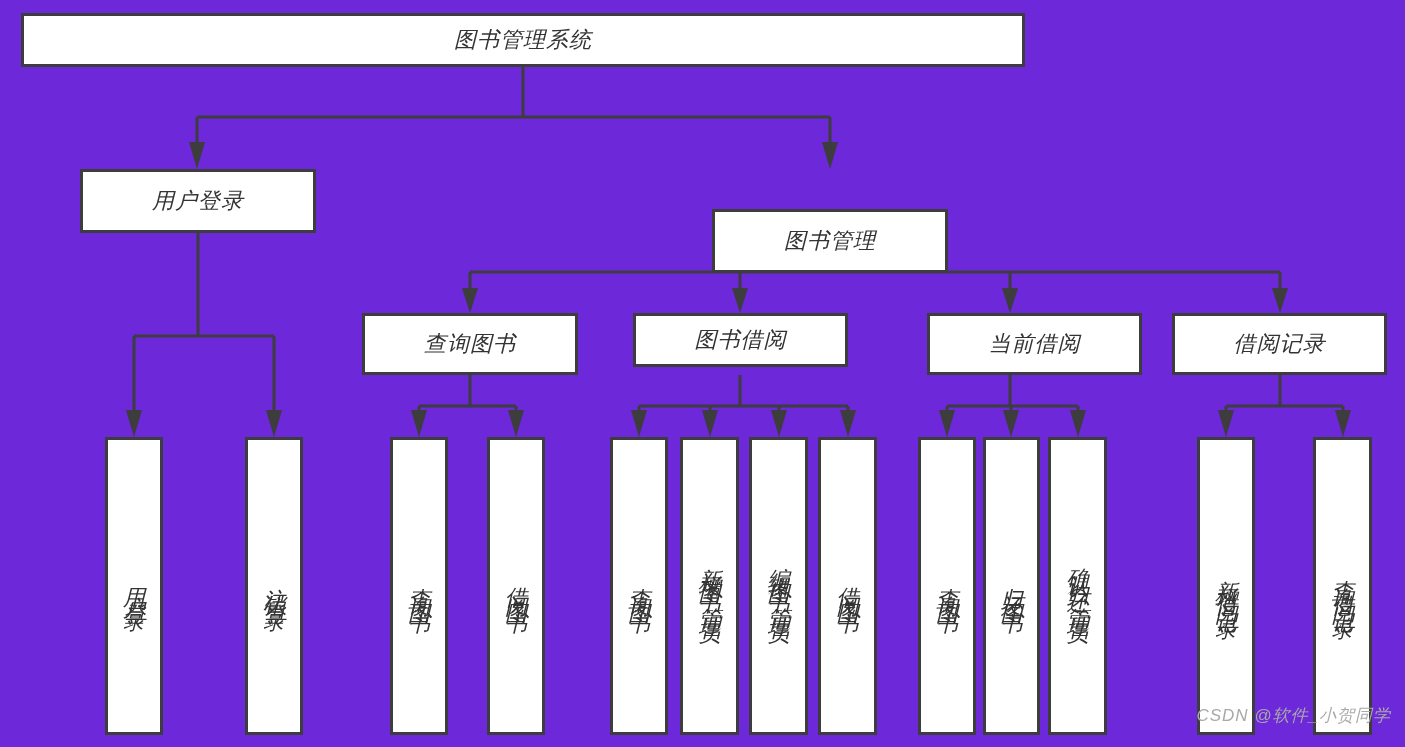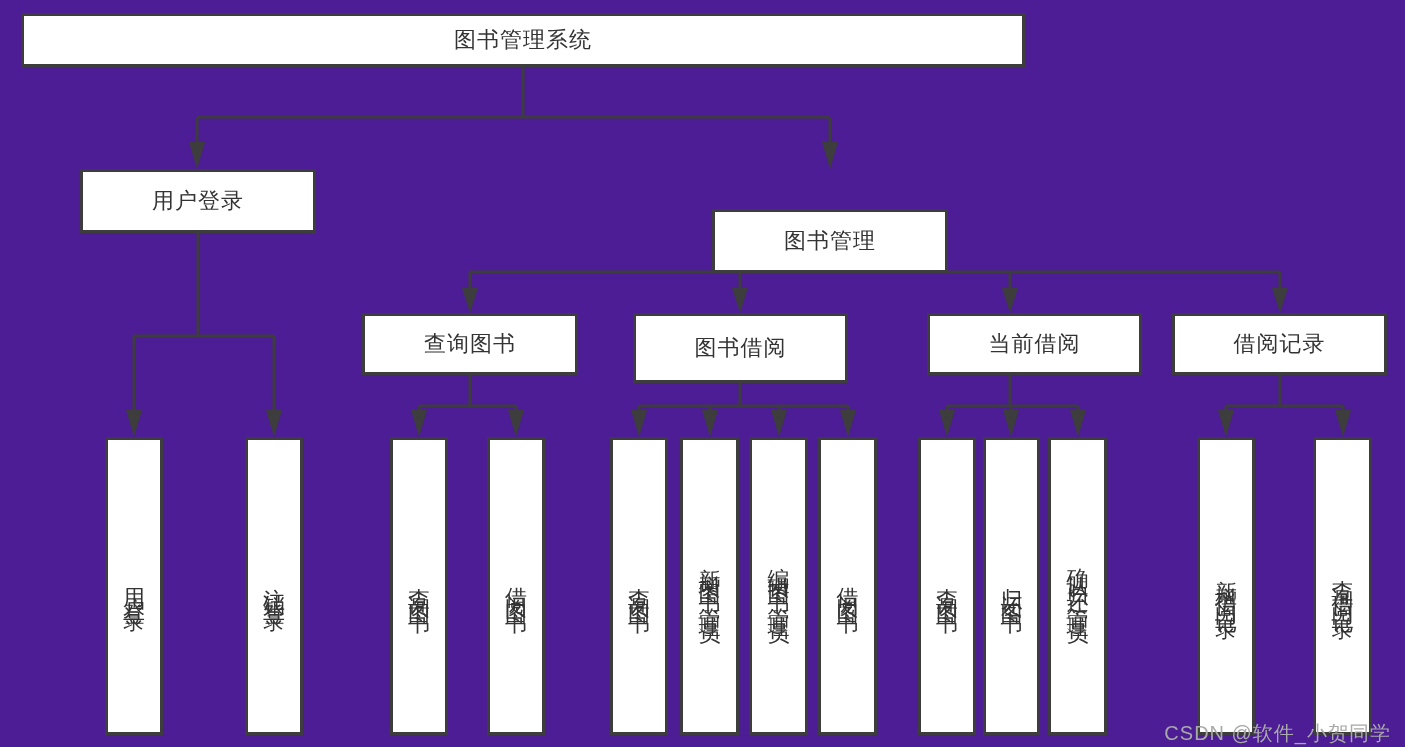--- a/index.html
+++ b/index.html
@@ -5,22 +5,23 @@
   html, body {
     margin: 0;
     padding: 0;
     background: #ffffff;
     font-family: "Liberation Sans", "DejaVu Sans", sans-serif;
   }
   #canvas {
     position: relative;
     width: 1405px;
     height: 747px;
-    background: #4c1d95;
+    background: #6d28d9;
     overflow: hidden;
+    font-style: italic;
   }
   #connectors {
     position: absolute;
     left: 0;
     top: 0;
     width: 1405px;
     height: 747px;
     pointer-events: none;
   }
   .node {
@@ -44,22 +45,22 @@
     writing-mode: vertical-rl;
     font-size: 22px;
     letter-spacing: 8px;
     line-height: 1;
     color: #333333;
     white-space: nowrap;
   }
   .watermark {
     position: absolute;
     right: 14px;
-    bottom: 0;
-    font-size: 20px;
+    bottom: 20px;
+    font-size: 17px;
     color: #a9a9a9;
     letter-spacing: 1px;
     z-index: 3;
     white-space: nowrap;
   }
 </style>
 </head>
 <body>
 
 <div id="canvas">
@@ -149,21 +150,21 @@
   <div class="node" style="left:80px; top:169px; width:236px; height:64px;">
     <span class="label">用户登录</span>
   </div>
   <div class="node" style="left:712px; top:169px; width:236px; height:64px;margin-top:40px;">
     <span class="label">图书管理</span>
   </div>
 
   <div class="node" style="left:362px; top:313px; width:216px; height:62px;">
     <span class="label">查询图书</span>
   </div>
-  <div class="node" style="left:633px; top:313px; width:215px; height:70px;">
+  <div class="node" style="left:633px; top:313px; width:215px; height:54px;">
     <span class="label">图书借阅</span>
   </div>
   <div class="node" style="left:903px; top:313px; width:215px; height:62px;margin-left:24px;">
     <span class="label">当前借阅</span>
   </div>
   <div class="node" style="left:1172px; top:313px; width:215px; height:62px;">
     <span class="label">借阅记录</span>
   </div>
 
   <div class="node leaf" style="left:105px; top:437px; width:58px; height:298px;">

